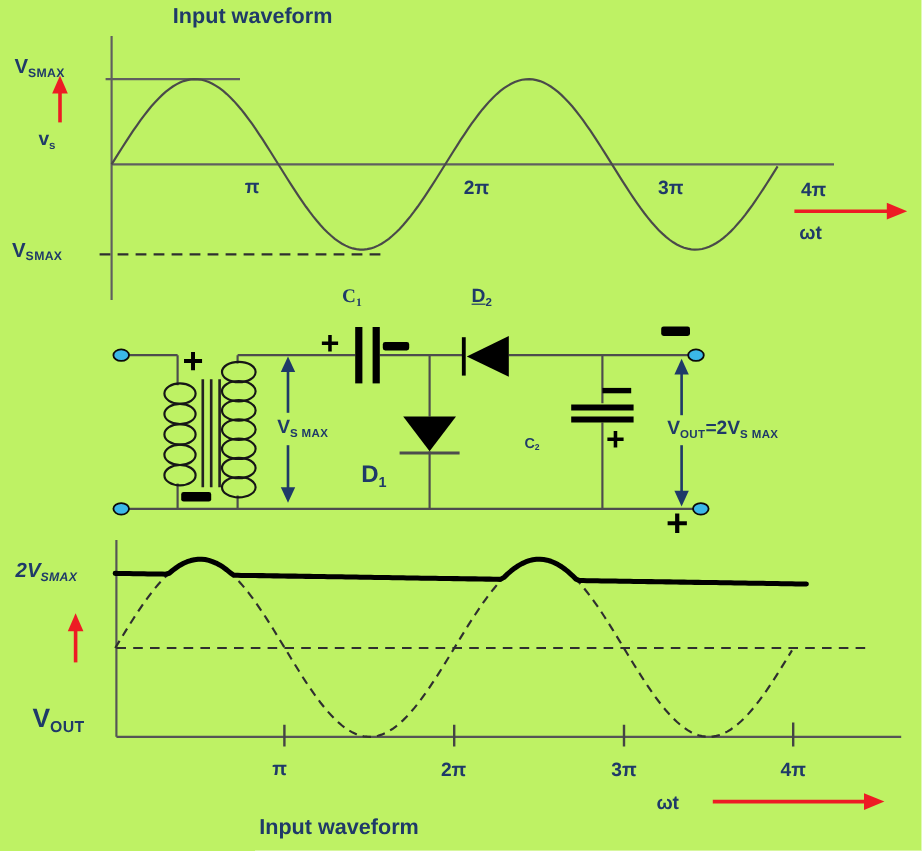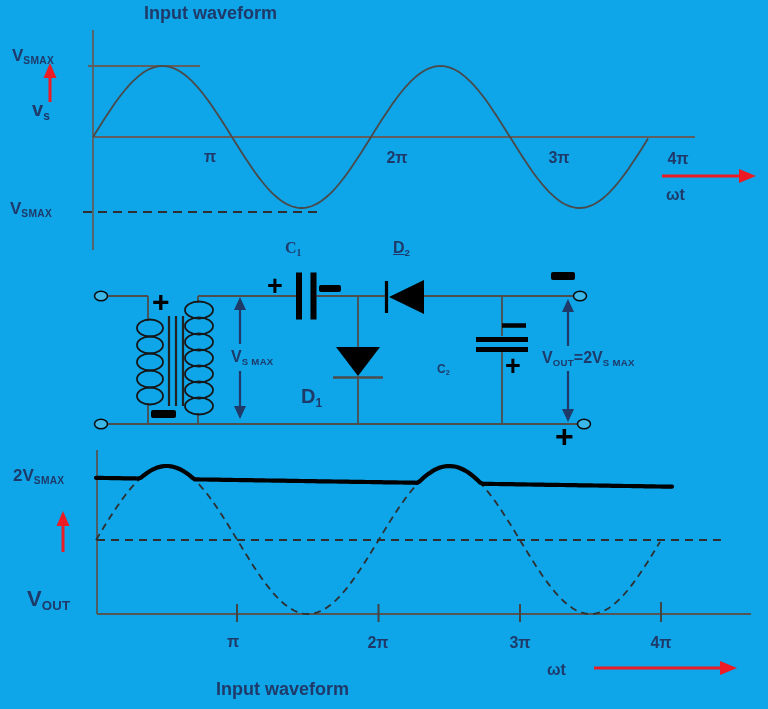--- a/index.html
+++ b/index.html
@@ -1,16 +1,16 @@
 <!DOCTYPE html>
 <html><head>
 <meta charset="utf-8">
 <style>
   html,body{margin:0;padding:0;background:#fff;}
-  .stage{position:relative;width:768px;height:709px;background:#0ea5e9;overflow:hidden;
+  .stage{position:relative;width:768px;height:709px;background:#bef264;overflow:hidden;
          font-family:"Liberation Sans", sans-serif;}
   svg.gfx{position:absolute;left:0;top:0;}
   .lbl{position:absolute;color:#1f3a68;font-weight:600;line-height:1;white-space:nowrap;}
   .lbl sub{font-size:0.60em;font-weight:600;vertical-align:-0.30em;letter-spacing:0.3px;}
   .ctr{text-align:center;}
   .plus{position:absolute;color:#000;font-weight:900;line-height:1;}
   .minusbar{position:absolute;background:#000;border-radius:2px;}
 </style>
 </head>
 <body>
@@ -116,44 +116,44 @@
       </g>
       <g>
         <path d="M594,668 H721" stroke="#ed1c24" stroke-width="3" fill="none"></path>
         <polygon points="737,668 720,661 720,675" fill="#ed1c24"></polygon>
       </g>
     </g>
   </svg>
 
   <div class="lbl" style="left:144px;top:4px;font-size:18px;">Input waveform</div>
   <div class="lbl" style="left:12px;top:47px;font-size:17px;"><span>V</span><sub>SMAX</sub></div>
-  <div class="lbl" style="left:32px;top:99px;font-size:20px;"><span>v</span><sub>s</sub></div>
+  <div class="lbl" style="left:32px;top:109px;font-size:16px;"><span>v</span><sub>s</sub></div>
   <div class="lbl" style="left:10px;top:200px;font-size:17px;"><span>V</span><sub>SMAX</sub></div>
   <div class="lbl ctr" style="left:198px;top:149px;width:24px;font-size:16px;">π</div>
   <div class="lbl ctr" style="left:380px;top:150px;width:34px;font-size:16px;">2π</div>
   <div class="lbl ctr" style="left:542px;top:150px;width:34px;font-size:16px;">3π</div>
   <div class="lbl ctr" style="left:661px;top:151px;width:34px;font-size:16px;">4π</div>
   <div class="lbl" style="left:666px;top:187px;font-size:16px;">ωt</div>
 
   <div class="lbl" style="left:285px;top:240px;font-size:16px;font-family:Liberation Serif, serif;"><span>C</span><sub>1</sub></div>
   <div class="lbl" style="left:393px;top:240px;font-size:16px;text-decoration:underline;"><span>D</span><sub>2</sub></div>
   <div class="lbl" style="left:231px;top:349px;font-size:16px;"><span>V</span><sub>S MAX</sub></div>
   <div class="lbl" style="left:301px;top:386px;font-size:20px;"><span>D</span><sub>1</sub></div>
   <div class="lbl" style="left:437px;top:363px;font-size:12px;"><span>C</span><sub>2</sub></div>
-  <div class="lbl" style="left:542px;top:350px;font-size:16px;"><span>V</span><sub>OUT</sub><span>=2V</span><sub>S MAX</sub></div>
+  <div class="lbl" style="left:556px;top:350px;font-size:16px;"><span>V</span><sub>OUT</sub><span>=2V</span><sub>S MAX</sub></div>
 
   <div class="plus" style="left:152px;top:287px;font-size:30px;">+</div>
   <div class="minusbar" style="left:151px;top:410px;width:25px;height:8px;"></div>
   <div class="plus" style="left:267px;top:273px;font-size:27px;">+</div>
   <div class="minusbar" style="left:319px;top:285px;width:22px;height:7px;"></div>
   <div class="plus" style="left:505px;top:353px;font-size:27px;">+</div>
   <div class="minusbar" style="left:551px;top:272px;width:24px;height:8px;"></div>
   <div class="plus" style="left:555px;top:420px;font-size:32px;">+</div>
 
-  <div class="lbl" style="left:13px;top:467px;font-size:17px;"><span>2V</span><sub>SMAX</sub></div>
+  <div class="lbl" style="left:13px;top:467px;font-size:17px;font-style:italic;"><span>2V</span><sub>SMAX</sub></div>
   <div class="lbl" style="left:27px;top:572px;font-size:22px;margin-top:16px;"><span>V</span><sub>OUT</sub></div>
   <div class="lbl ctr" style="left:221px;top:634px;width:24px;font-size:16px;">π</div>
   <div class="lbl ctr" style="left:361px;top:635px;width:34px;font-size:16px;">2π</div>
   <div class="lbl ctr" style="left:503px;top:635px;width:34px;font-size:16px;">3π</div>
   <div class="lbl ctr" style="left:644px;top:635px;width:34px;font-size:16px;">4π</div>
   <div class="lbl" style="left:547px;top:662px;font-size:16px;">ωt</div>
   <div class="lbl" style="left:216px;top:680px;font-size:18px;">Input waveform</div>
 
 </div>
 

